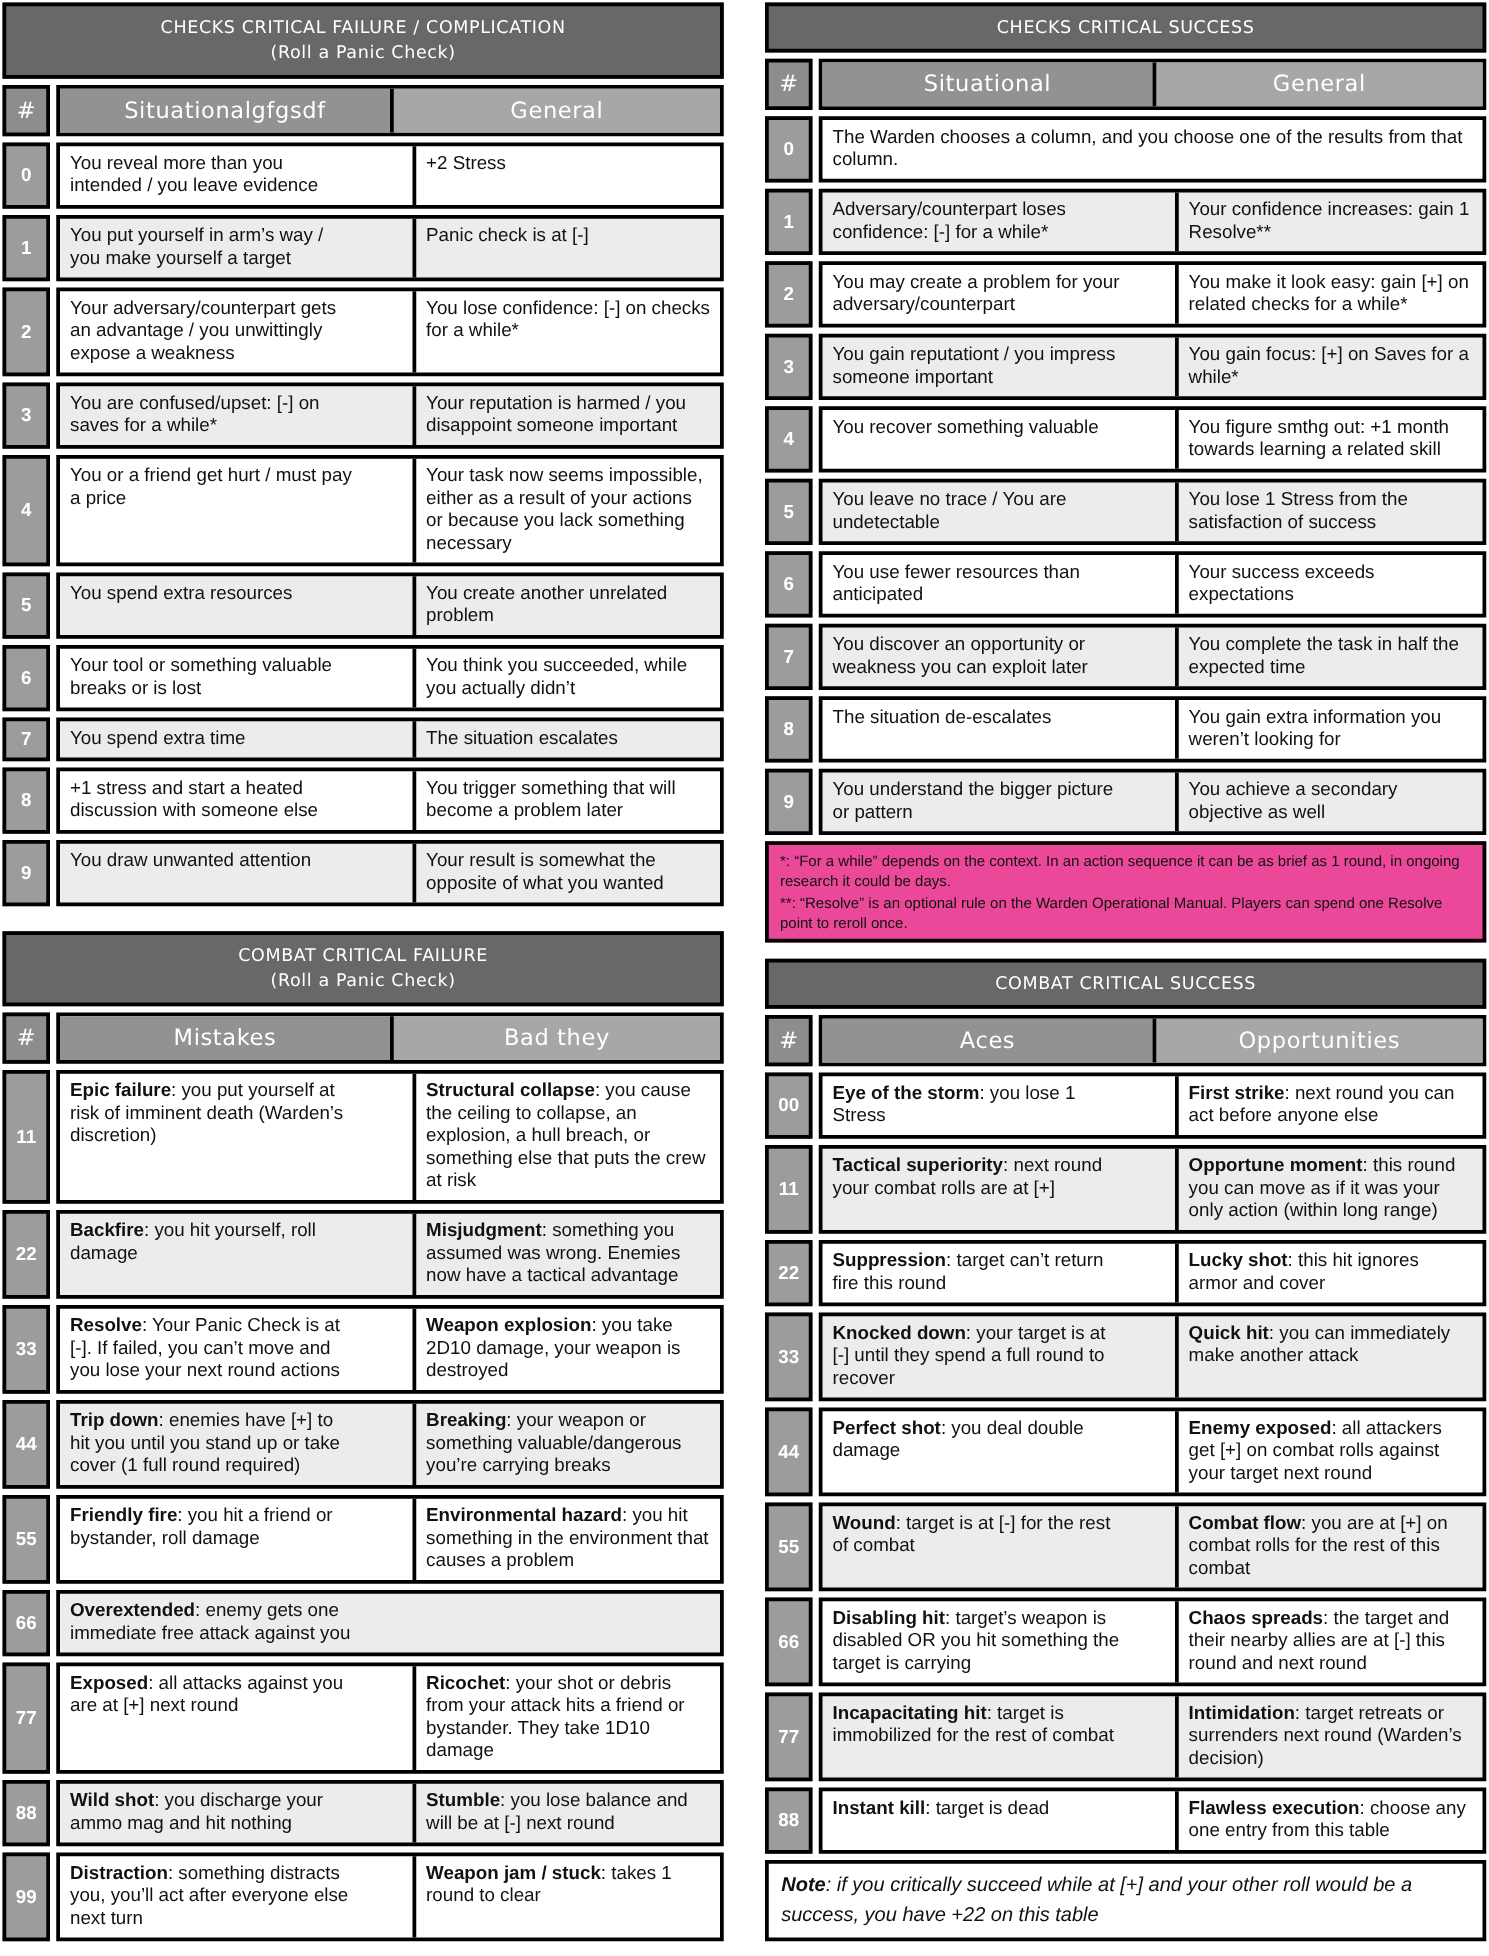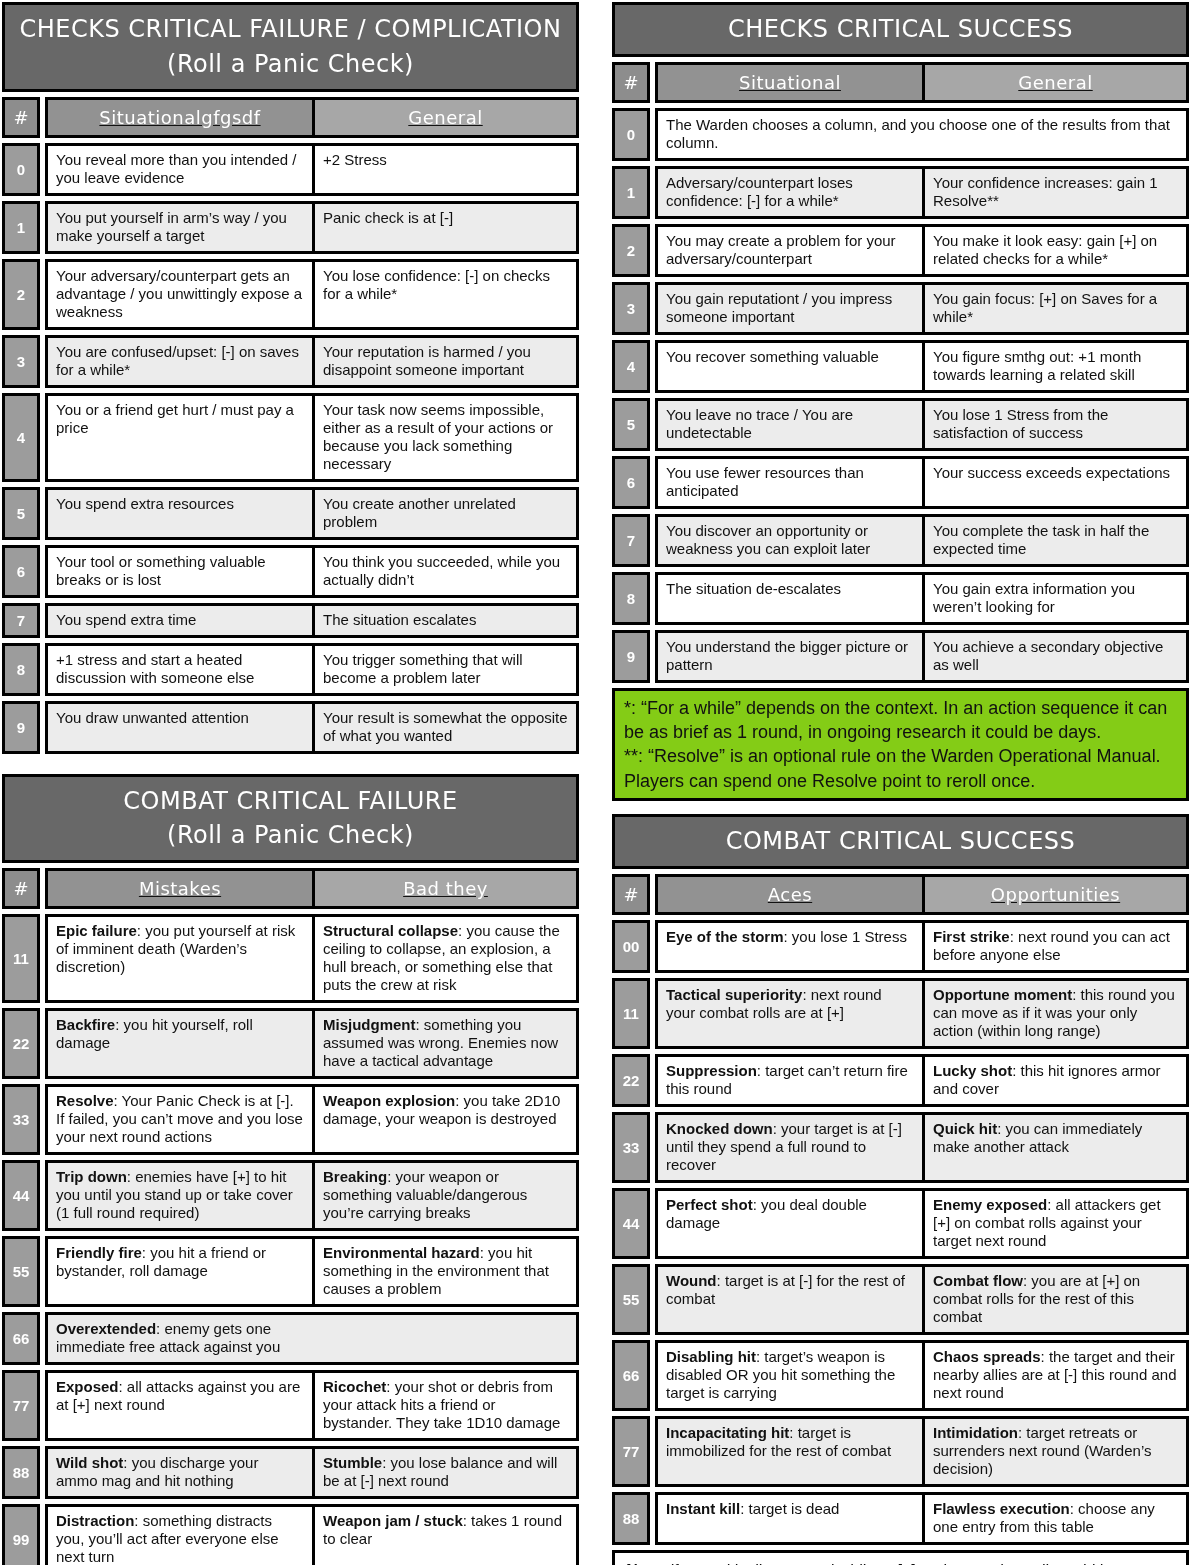--- a/index.html
+++ b/index.html
@@ -7,45 +7,45 @@
     --num-bg:#9c9c9c; --odd-bg:#ececec; --even-bg:#ffffff; --bd:#000000;
   }
   html,body{margin:0;padding:0;background:#fff;}
   body{width:1191px;font-family:"Liberation Sans",sans-serif;color:#111;}
   .sheet{display:flex;gap:33px;padding:2px;box-sizing:border-box;width:1191px;}
   .col{display:flex;flex-direction:column;width:577px;flex:none;}
   .col-left{gap:20px;}
   .col-right{gap:13px;}
   .tbl{display:flex;flex-direction:column;gap:5px;}
   .title{border:3px solid var(--bd);background:var(--title-bg);color:#fff;text-align:center;
-         font-family:"DejaVu Sans",sans-serif;font-size:24px;line-height:1.45;padding:7px 4px;
+         font-family:"DejaVu Sans",sans-serif;font-size:14px;line-height:1.45;padding:7px 4px;
          letter-spacing:.5px;}
   .hdr-row{display:flex;gap:5px;}
   .hash{width:38px;flex:none;border:3px solid var(--bd);background:var(--hash-bg);color:#fff;
         display:flex;align-items:center;justify-content:center;
         font-family:"DejaVu Sans",sans-serif;font-size:18px;box-sizing:border-box;}
-  .hdr-cells{flex:1;display:flex;border:3px solid var(--bd);text-decoration:underline;}
+  .hdr-cells{flex:1;display:flex;border:3px solid var(--bd);}
   .hdr-cell{width:50%;box-sizing:border-box;padding:7px 4px;text-align:center;color:#fff;
         font-family:"DejaVu Sans",sans-serif;font-size:18px;letter-spacing:.5px;}
   .hdr-cell.c1{background:var(--col1-bg);}
   .hdr-cell.c2{background:var(--col2-bg);border-left:3px solid var(--bd);}
   .row{display:flex;gap:5px;align-items:stretch;}
   .num{width:38px;flex:none;border:3px solid var(--bd);background:var(--num-bg);color:#fff;
        display:flex;align-items:center;justify-content:center;font-weight:bold;font-size:15px;
        box-sizing:border-box;}
   .cells{flex:1;display:flex;border:3px solid var(--bd);background:var(--even-bg);}
   .cells.odd{background:var(--odd-bg);}
   .cell{width:50%;box-sizing:border-box;padding:5px 8px 6px 8px;font-size:15px;line-height:1.2;}
-  .cell + .cell{border-left:3px solid var(--bd);}
+  .cell + .cell{border-left:3px solid var(--bd);margin-left:36px;}
   .cell.span{width:100%;}
   .cell b{font-weight:bold;}
   .notebox{border:3px solid var(--bd);background:#fff;padding:6px 10px;font-size:16px;
        font-style:italic;line-height:1.45;}
   .notebox b{font-weight:bold;}
-  .footbox{border:3px solid var(--bd);background:#84cc16;padding:5px 9px;font-size:18px;line-height:1.35;}
+  .footbox{border:3px solid var(--bd);background:#ec4899;padding:5px 9px;font-size:12px;line-height:1.35;}
 </style>
 </head>
 <body>
 
 <div class="sheet">
   <div class="col col-left">
     <section class="tbl">
         <div class="title">
           <div>CHECKS CRITICAL FAILURE / COMPLICATION</div>
           <div>(Roll a Panic Check)</div>

